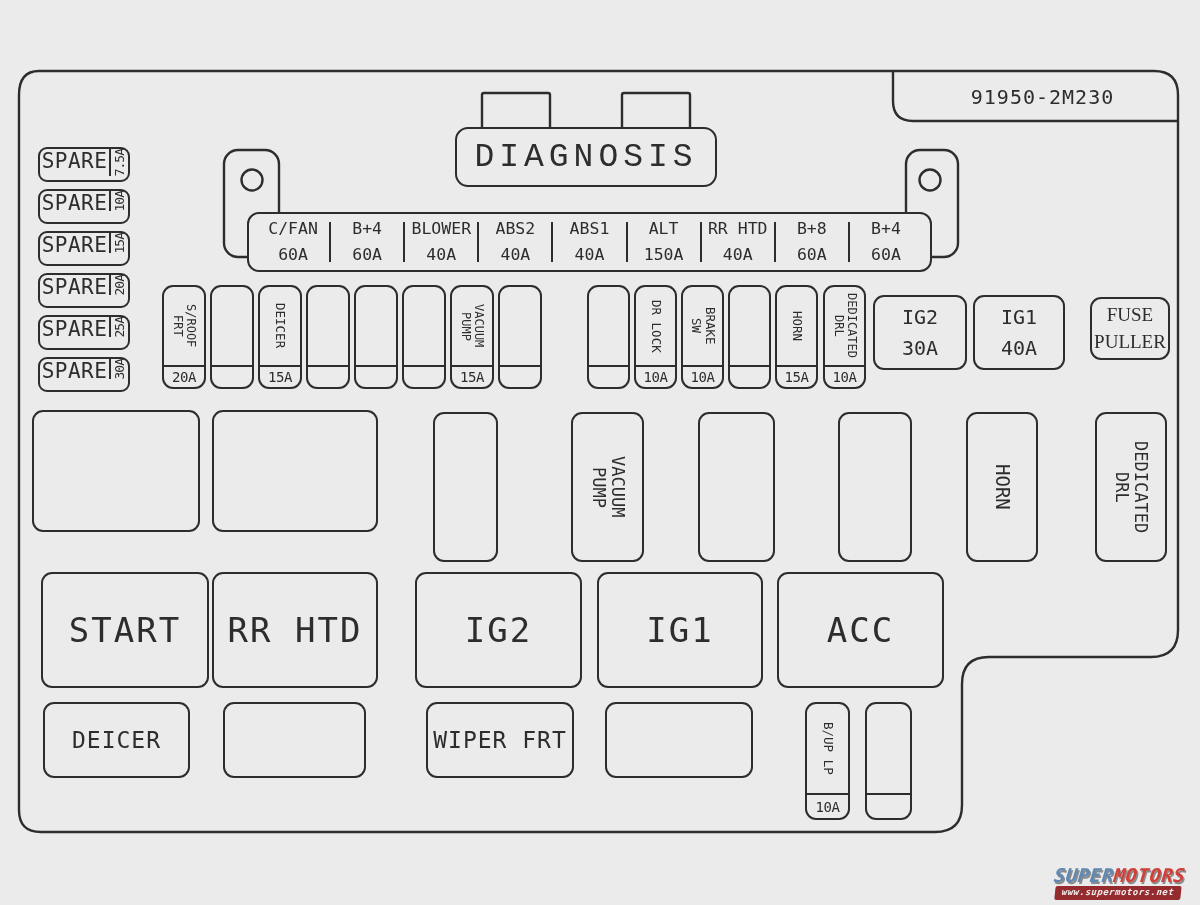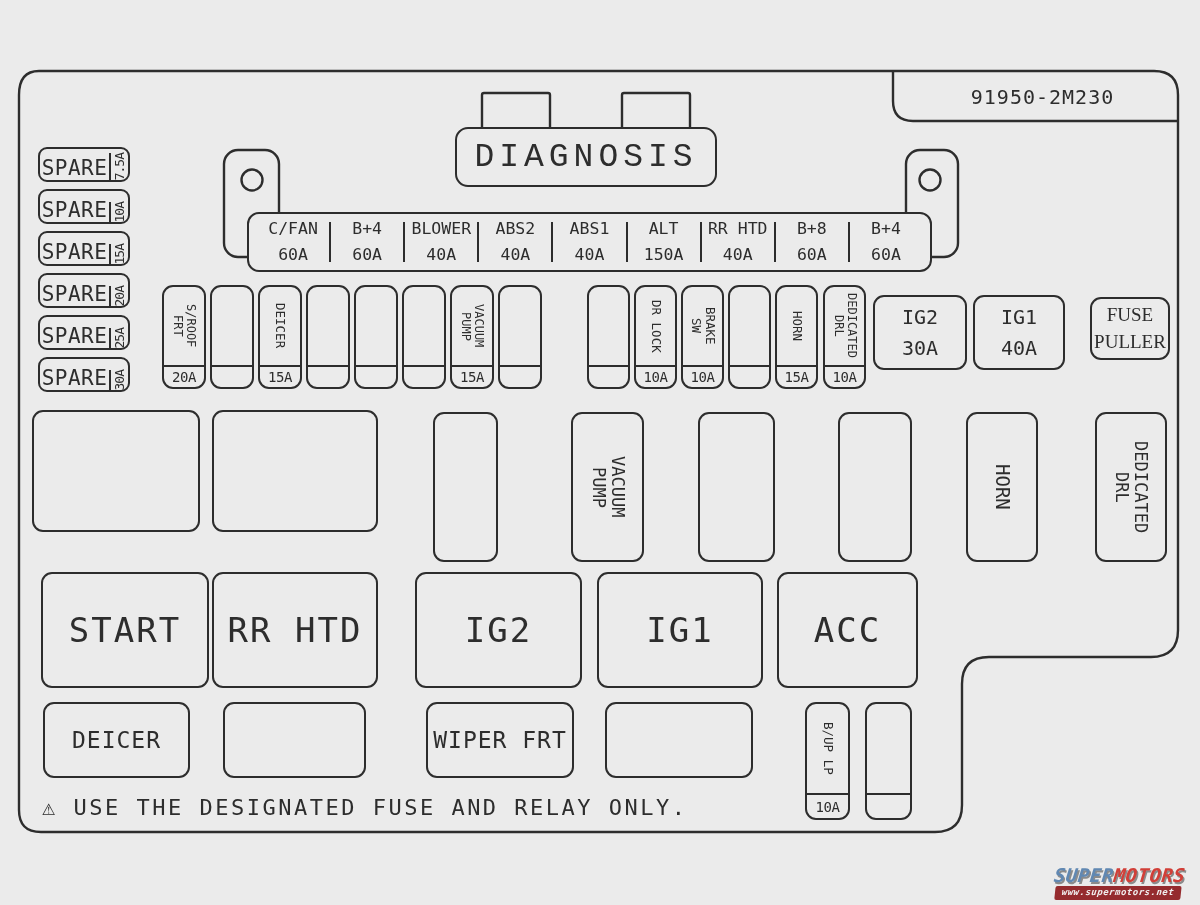--- a/index.html
+++ b/index.html
@@ -5,21 +5,21 @@
   html,body{margin:0;padding:0;background:#ebebeb;}
   .canvas{position:relative;width:1200px;height:905px;background:#ebebeb;overflow:hidden;
           font-family:"DejaVu Sans Mono","Liberation Mono",monospace;color:#2d2d2d;}
   svg.lines{position:absolute;left:0;top:0;z-index:1;}
   .abs{position:absolute;box-sizing:border-box;}
   .box{position:absolute;box-sizing:border-box;border:2px solid #2d2d2d;border-radius:11px;
        background:#ebebeb;display:flex;align-items:center;justify-content:center;
        text-align:center;z-index:2;}
   .vtext{writing-mode:vertical-rl;white-space:pre-line;line-height:1.12;letter-spacing:0px;}
   
-  .spare{display:flex;align-items:flex-end;justify-content:flex-start;padding:0;border-radius:9px;}
+  .spare{display:flex;align-items:flex-start;justify-content:flex-start;padding:0;border-radius:9px;}
   .spare-label{flex:1;display:flex;align-items:center;justify-content:center;font-size:21px;letter-spacing:0.5px;}
   .spare-amp{width:17px;border-left:2px solid #2d2d2d;display:flex;align-items:center;justify-content:center;}
   .spare-amp span{writing-mode:vertical-rl;transform:rotate(180deg);font-size:13px;letter-spacing:-1px;}
   
   .relay-strip{display:flex;align-items:stretch;padding:8px;border-radius:12px;overflow:hidden;}
   .relay-cell{flex:1;display:flex;flex-direction:column;align-items:center;justify-content:center;
               border-left:2px solid #2d2d2d;font-size:16.5px;line-height:1.6;letter-spacing:0px;}
   .relay-cell:first-child{border-left:none;}
   
   .fuse{display:flex;flex-direction:column;align-items:stretch;justify-content:flex-start;border-radius:11px;padding:0;}
@@ -267,21 +267,21 @@
       </div>
       <div class="box" style="left: 212px; top: 572px; width: 166px; height: 116px;">
         <span class="big-label">RR HTD</span>
       </div>
       <div class="box" style="left: 415px; top: 572px; width: 167px; height: 116px;">
         <span class="big-label">IG2</span>
       </div>
       <div class="box" style="left: 597px; top: 572px; width: 166px; height: 116px;">
         <span class="big-label">IG1</span>
       </div>
-      <div class="box" style="left: 777px; top: 572px; width: 141px; height: 116px;">
+      <div class="box" style="left: 777px; top: 572px; width: 167px; height: 116px;">
         <span class="big-label">ACC</span>
       </div>
       <div class="box" style="left: 43px; top: 702px; width: 147px; height: 76px;">
         <span class="mid-label">DEICER</span>
       </div>
       <div class="box" style="left: 223px; top: 702px; width: 143px; height: 76px;"></div>
       <div class="box" style="left: 426px; top: 702px; width: 148px; height: 76px;">
         <span class="mid-label">WIPER FRT</span>
       </div>
       <div class="box" style="left: 605px; top: 702px; width: 148px; height: 76px;"></div>
@@ -292,24 +292,20 @@
         <div class="fuse-amp" style="position: relative; height: 23px;">
           <span>10A</span>
         </div>
       </div>
       <div class="box fuse" style="left: 865px; top: 702px; width: 47px; height: 118px;">
         <div class="fuse-label" style="position: relative;"></div>
         <div class="fuse-amp" style="position: relative; height: 23px;"></div>
       </div>
     </div>
 
-  <div class="warning" style="left:42px;top:795px;">
-    <span>⚠</span>
-    <span>USE THE DESIGNATED FUSE AND RELAY ONLY.</span>
-  </div>
 
   <div class="wm" style="left:1043px;top:866px;width:152px;">
     <div class="wm-row">
       <span class="wm-super">SUPER</span><span class="wm-motors">MOTORS</span>
     </div>
     <div class="wm-bar">www.supermotors.net</div>
   </div>
 
 </div>
 

